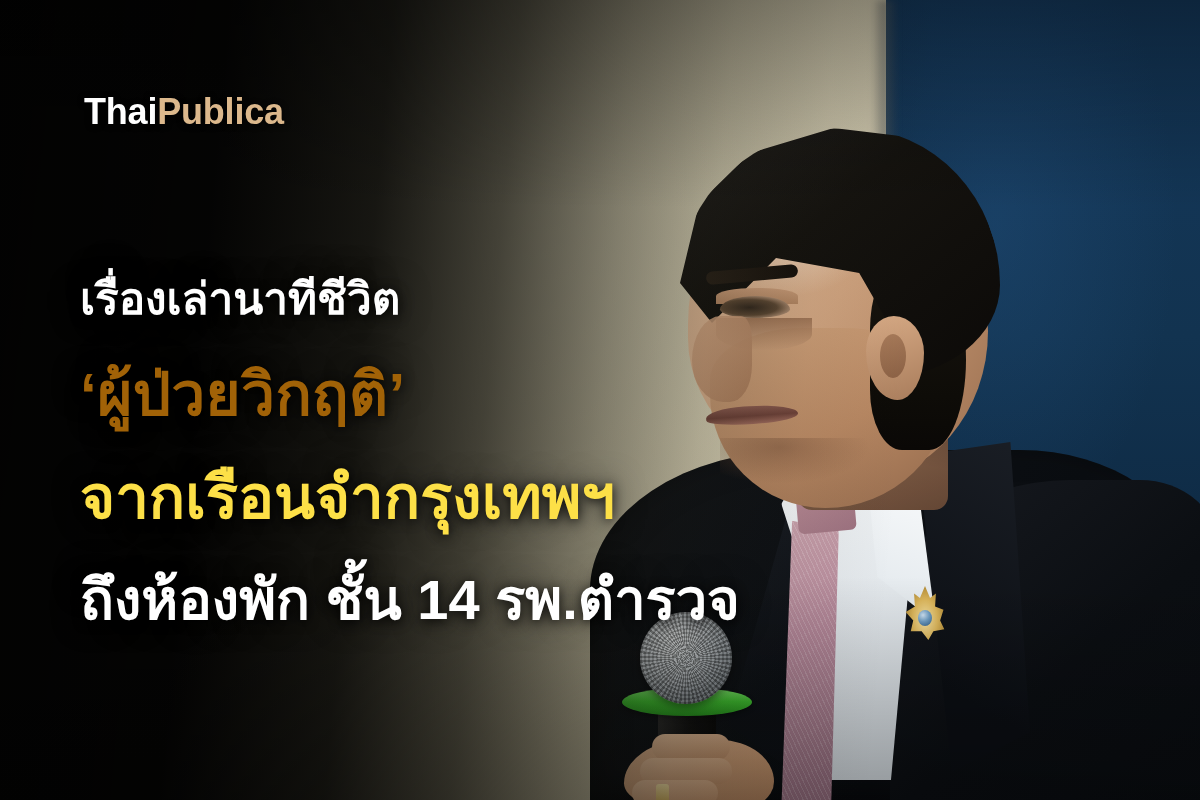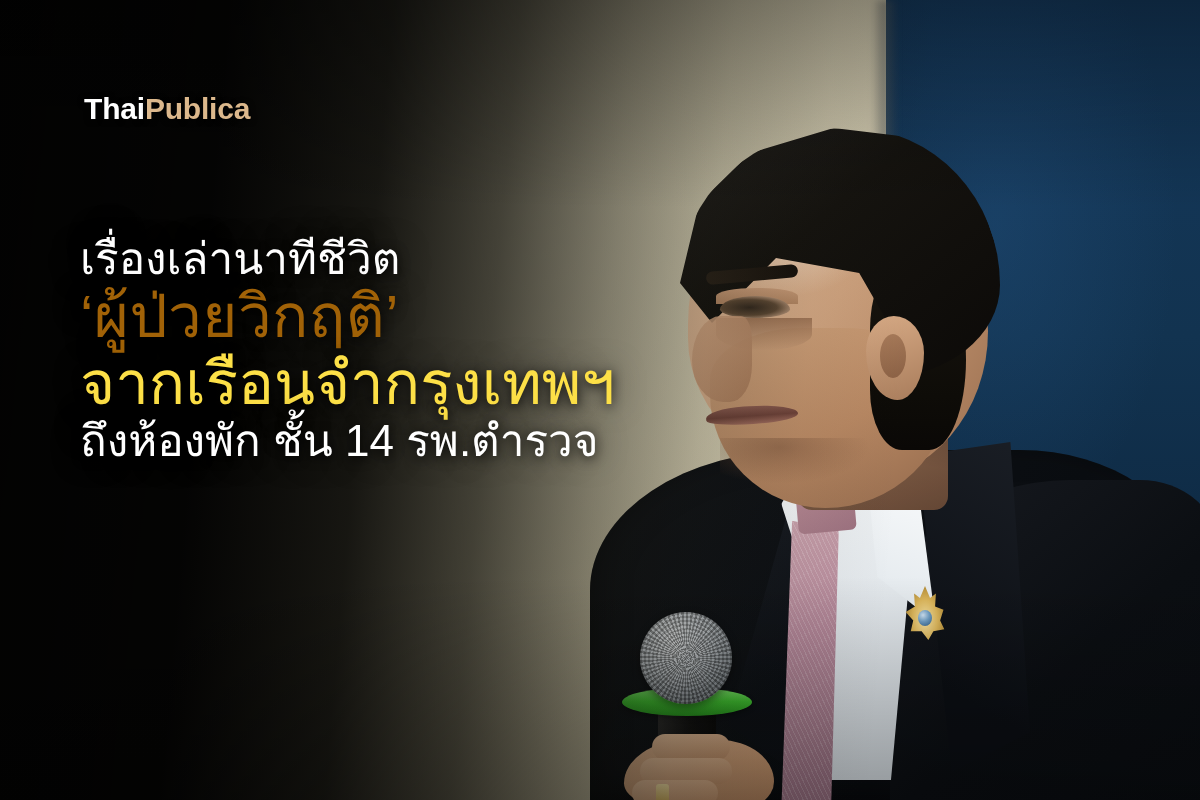--- a/index.html
+++ b/index.html
@@ -292,44 +292,45 @@
   }
   .scrim-v{
     position:absolute; inset:0;
     background:linear-gradient(180deg, rgba(0,0,0,.34) 0%, rgba(0,0,0,0) 26%,
                rgba(0,0,0,0) 72%, rgba(0,0,0,.30) 100%);
   }
 
   
   .logo{
     position:absolute; left:84px; top:94px;
-    font-size:30px; font-weight:700; letter-spacing:-.2px;
+    font-size:36px; font-weight:700; letter-spacing:-.2px;
     line-height:1;
     white-space:nowrap;
     text-shadow:0 1px 6px rgba(0,0,0,.85);
   }
   .logo .thai{ color:#ffffff; }
   .logo .publica{ color:#dcb88c; }
 
   
   .headline{
     position:absolute; left:80px; top:236px;
     width:640px;
   }
   .hl{
     display:block;
-    font-weight:400;
+    font-weight:700;
     line-height:1.06;
     white-space:nowrap;
     text-shadow:0 2px 12px rgba(0,0,0,.88), 0 0 30px rgba(0,0,0,.55);
+    margin-top:40px;
   }
   .hl-1{ color:#ffffff; font-size:44px; margin-bottom:2px; }
   .hl-2{ color:#a16207; font-size:60px; margin-bottom:4px; letter-spacing:.5px; }
   .hl-3{ color:#fde047; font-size:60px; margin-bottom:2px; }
-  .hl-4{ color:#ffffff; font-size:44px; }
+  .hl-4{ color:#ffffff; font-size:56px; }
 </style>
 </head>
 <body>
 
 <div class="cover">
 
   <div class="photo">
 
     <div class="wall"></div>
     <div class="navy"></div>

